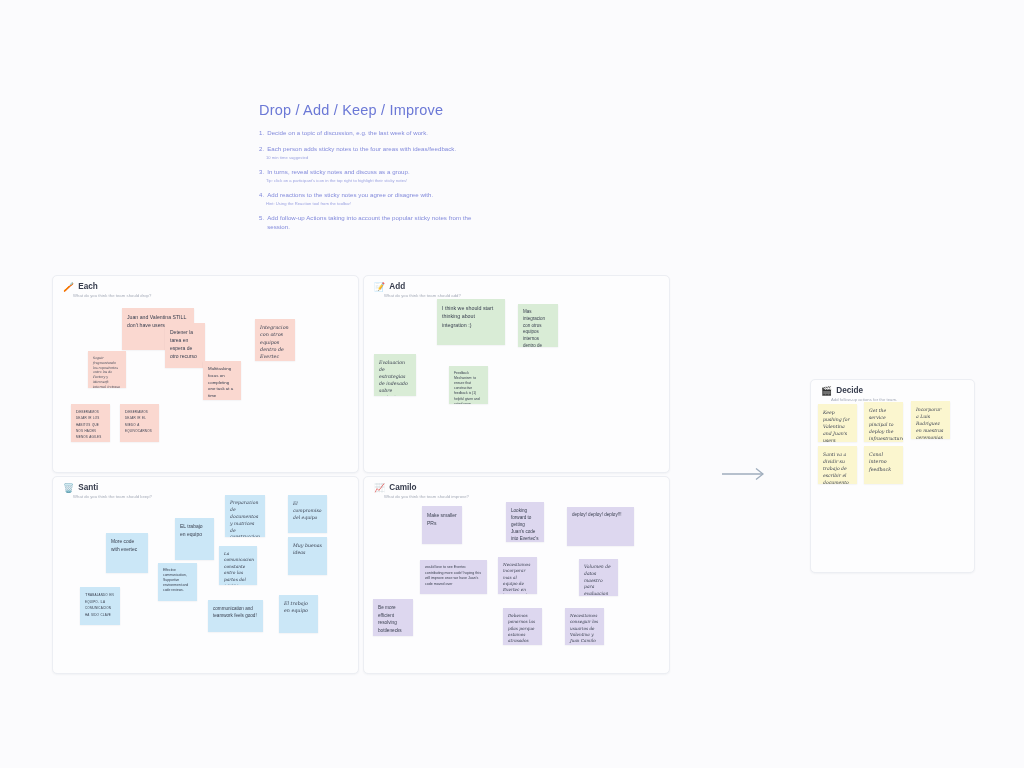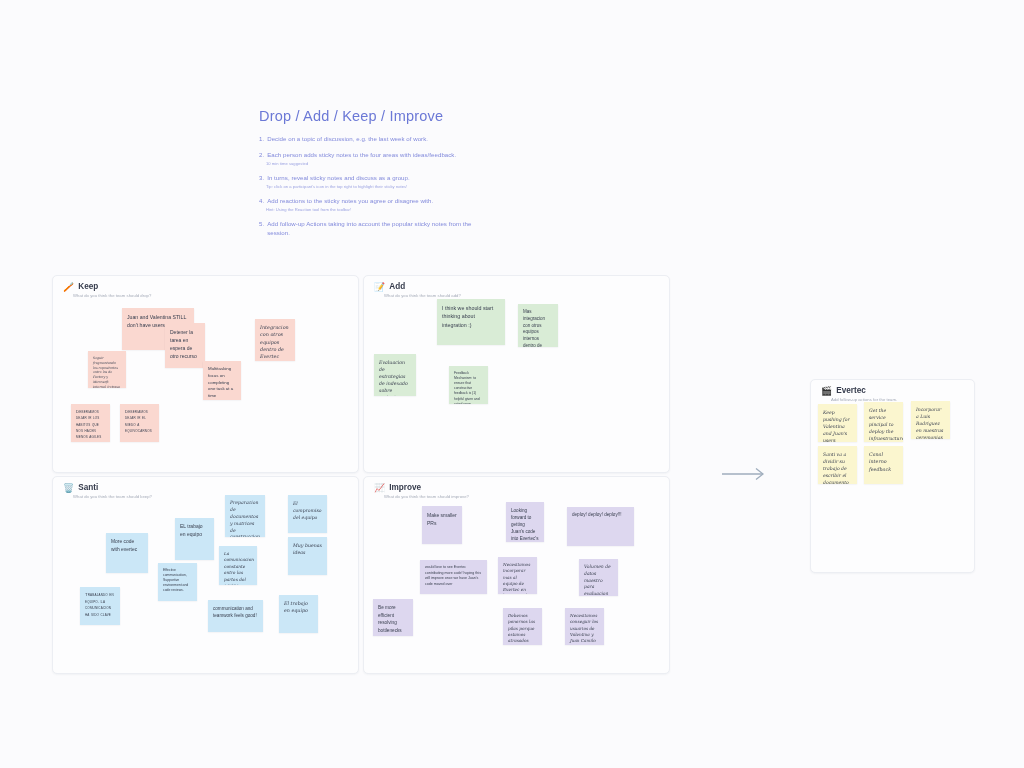--- a/index.html
+++ b/index.html
@@ -7,21 +7,21 @@
     width:1024px;height:768px;overflow:hidden;
     background:#fbfbfd;
     font-family:"Liberation Sans",sans-serif;
     color:#2f3545;
     position:relative;
   }
   
   #instructions{position:absolute;left:259px;top:92px;width:230px;}
   .board-title{
     font-size:14.5px;color:#6b78d6;font-weight:400;letter-spacing:.2px;
-    margin:16px 0 11px 0;
+    margin:10px 0 11px 0;
   }
   .step{margin-bottom:8px;}
   .step-line{
     display:flex;align-items:flex-start;gap:3px;
     font-size:6.1px;color:#8189db;line-height:1.35;letter-spacing:.05px;
   }
   .step-num{flex:0 0 auto;}
   .step-text{flex:1 1 auto;}
   .step-hint{
     font-size:4.1px;color:#9aa1e0;line-height:1.3;
@@ -105,21 +105,21 @@
     <div class="step-line">
       <span class="step-num">5.</span>
       <span class="step-text">Add follow-up Actions taking into account the popular sticky notes from the session.</span>
     </div>
   </div>
 </div>
 
 <div class="panel" id="panel-drop">
   <div class="panel-head">
     <span class="panel-emoji">🪥</span>
-    <span class="panel-title">Keep</span>
+    <span class="panel-title">Each</span>
   </div>
   <div class="panel-sub">What do you think the team should drop?</div>
 
   <div class="note pink" style="left:69px;top:32px;width:72px;height:42px;font-size:5.2px;line-height:1.55;">
     <span class="txt">Juan and Valentina STILL don't have users :(</span>
     </div>
 
   <div class="note pink" style="left:112px;top:47px;width:40px;height:45px;font-size:5.0px;line-height:1.6;">
     <span class="txt">Detener la tarea en espera de otro recurso</span>
     </div>
@@ -213,21 +213,21 @@
     </div>
 
   <div class="note blue" style="left:226px;top:118px;width:39px;height:38px;font-size:4.8px;line-height:1.55;">
     <span class="txt t-hand">El trabajo en equipo</span>
     </div>
 </div>
 
 <div class="panel" id="panel-improve">
   <div class="panel-head">
     <span class="panel-emoji">📈</span>
-    <span class="panel-title">Improve</span>
+    <span class="panel-title">Camilo</span>
   </div>
   <div class="panel-sub">What do you think the team should improve?</div>
 
   <div class="note purple" style="left:58px;top:29px;width:40px;height:38px;font-size:5.0px;line-height:1.6;">
     <span class="txt">Make smaller PRs</span>
     </div>
 
   <div class="note purple" style="left:142px;top:25px;width:38px;height:40px;font-size:4.6px;line-height:1.55;">
     <span class="txt">Looking forward to getting Juan's code into Evertec's repo!</span>
     </div>
@@ -262,21 +262,21 @@
 </div>
 
 <svg id="arrow" viewBox="0 0 46 12">
   <line x1="0" y1="6" x2="41" y2="6" stroke="#9fadbd" stroke-width="1.3"></line>
   <polyline points="34,0.5 41,6 34,11.5" fill="none" stroke="#9fadbd" stroke-width="1.3"></polyline>
 </svg>
 
 <div id="panel-actions">
   <div class="panel-head">
     <span class="panel-emoji">🎬</span>
-    <span class="panel-title">Evertec</span>
+    <span class="panel-title">Decide</span>
   </div>
   <div class="panel-sub">Add follow-up actions for the team.</div>
 
   <div class="note yellow" style="left:7px;top:24px;width:39px;height:38px;font-size:4.6px;line-height:1.55;">
     <span class="txt t-hand">Keep pushing for Valentina and Juan's users</span>
     </div>
 
   <div class="note yellow" style="left:53px;top:22px;width:39px;height:40px;font-size:4.6px;line-height:1.55;">
     <span class="txt t-hand">Get the service pincipal to deploy the infraestructure and apps</span>
     </div>

